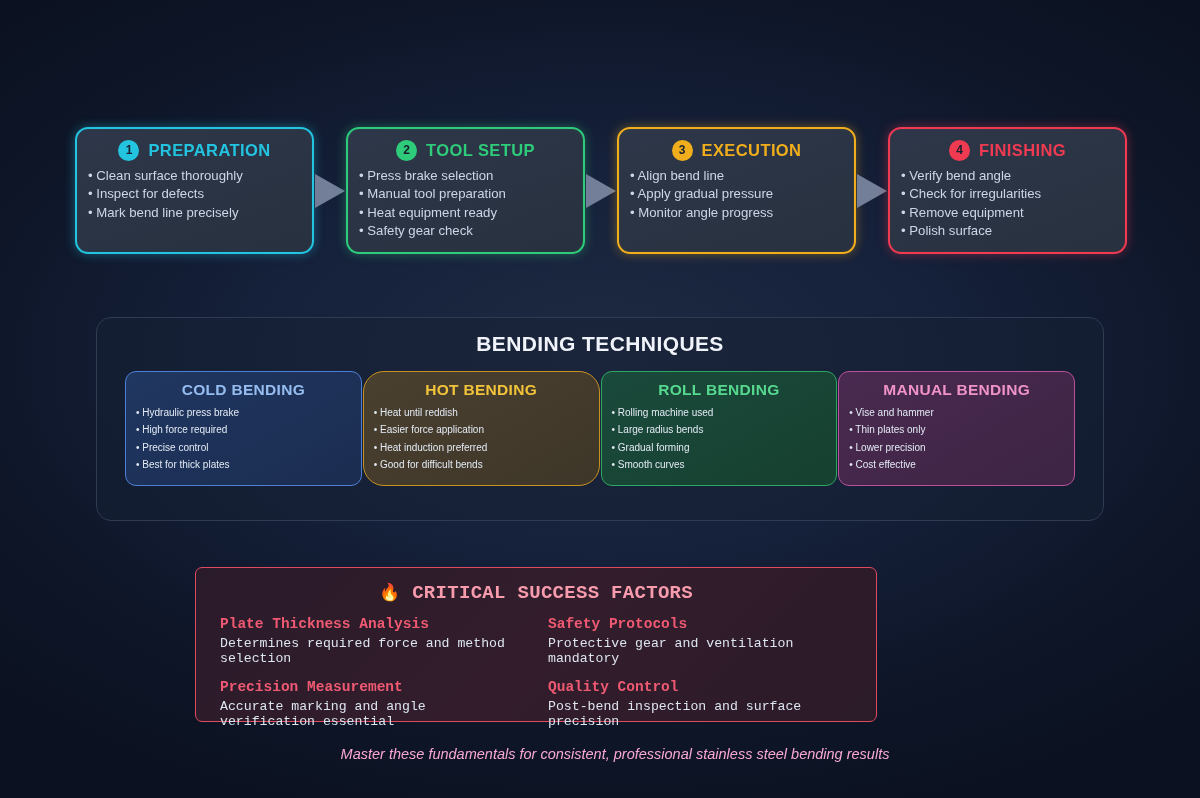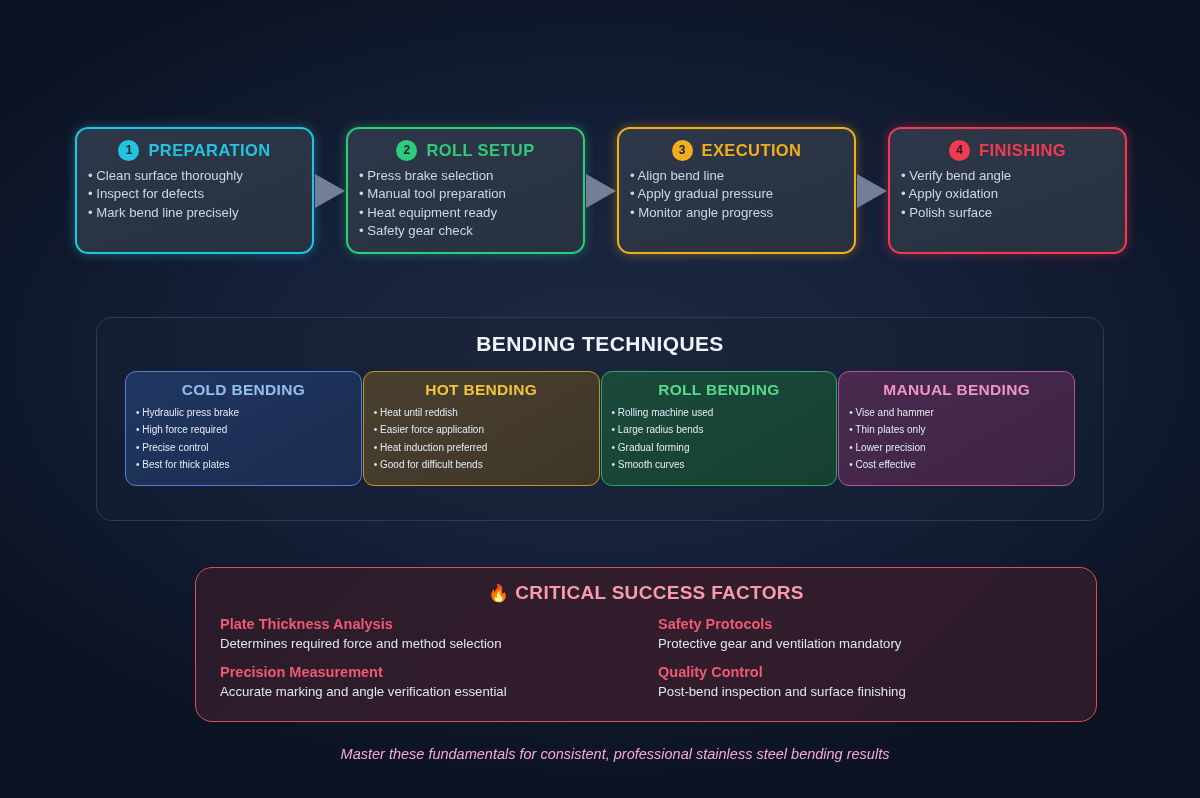--- a/index.html
+++ b/index.html
@@ -166,26 +166,27 @@
     color: #e3eaf4;
     line-height: 17.4px;
     white-space: nowrap;
   }
 
   
   #csf-panel {
     position: absolute;
     top: 567px;
     left: 195px;
-    width: 902px;
+    width: 682px;
     height: 155px;
     border: 1.6px solid #e04a5f;
-    border-radius: 17px;
+    border-radius: 7px;
     background: linear-gradient(135deg, #2a1b2a 0%, #331d2c 50%, #2b1a28 100%);
     padding: 14px 24px 0 24px;
+    font-family: Liberation Mono, monospace;
   }
 
   #csf-title {
     text-align: center;
     font-size: 19px;
     font-weight: bold;
     color: #f79bad;
     letter-spacing: 0.3px;
     margin-bottom: 12px;
   }
@@ -242,21 +243,21 @@
         <div class="pc-list">
           <div class="pc-item">• Clean surface thoroughly</div>
           <div class="pc-item">• Inspect for defects</div>
           <div class="pc-item">• Mark bend line precisely</div>
         </div>
       </div>
       <div class="arrow"></div>
       <div class="process-card" style="border-color: rgb(46, 203, 122); box-shadow: rgba(46, 203, 122, 0.4) 0px 0px 11px, rgba(46, 203, 122, 0.2) 0px 0px 2px inset;">
         <div class="pc-head">
           <div class="pc-badge" style="background: rgb(46, 203, 122);">2</div>
-          <div class="pc-title" style="color: rgb(46, 203, 122);">ROLL SETUP</div>
+          <div class="pc-title" style="color: rgb(46, 203, 122);">TOOL SETUP</div>
         </div>
         <div class="pc-list">
           <div class="pc-item">• Press brake selection</div>
           <div class="pc-item">• Manual tool preparation</div>
           <div class="pc-item">• Heat equipment ready</div>
           <div class="pc-item">• Safety gear check</div>
         </div>
       </div>
       <div class="arrow"></div>
       <div class="process-card" style="border-color: rgb(240, 174, 28); box-shadow: rgba(240, 174, 28, 0.4) 0px 0px 11px, rgba(240, 174, 28, 0.2) 0px 0px 2px inset;">
@@ -271,37 +272,38 @@
         </div>
       </div>
       <div class="arrow"></div>
       <div class="process-card" style="border-color: rgb(239, 58, 82); box-shadow: rgba(239, 58, 82, 0.4) 0px 0px 11px, rgba(239, 58, 82, 0.2) 0px 0px 2px inset;">
         <div class="pc-head">
           <div class="pc-badge" style="background: rgb(239, 58, 82);">4</div>
           <div class="pc-title" style="color: rgb(239, 58, 82);">FINISHING</div>
         </div>
         <div class="pc-list">
           <div class="pc-item">• Verify bend angle</div>
-          <div class="pc-item">• Apply oxidation</div>
+          <div class="pc-item">• Check for irregularities</div>
+          <div class="pc-item">• Remove equipment</div>
           <div class="pc-item">• Polish surface</div>
         </div>
       </div>
     </div>
 
   <div id="techniques-panel">
     <div id="techniques-title">BENDING TECHNIQUES</div>
     <div id="tech-row">
         <div class="tech-card" style="border-color: rgb(77, 127, 214); background: linear-gradient(150deg, rgb(32, 55, 97) 0%, rgb(27, 44, 80) 100%);">
           <div class="tc-title" style="color: rgb(150, 189, 240);">COLD BENDING</div>
           <div class="tc-item">• Hydraulic press brake</div>
           <div class="tc-item">• High force required</div>
           <div class="tc-item">• Precise control</div>
           <div class="tc-item">• Best for thick plates</div>
         </div>
-        <div class="tech-card" style="border-color: rgb(200, 146, 32); background: linear-gradient(150deg, rgb(74, 64, 48) 0%, rgb(62, 54, 40) 100%);">
+        <div class="tech-card" style="border-color: rgb(200, 146, 32); background: linear-gradient(150deg, rgb(74, 64, 48) 0%, rgb(62, 54, 40) 100%); border-radius: 21px;">
           <div class="tc-title" style="color: rgb(242, 196, 58);">HOT BENDING</div>
           <div class="tc-item">• Heat until reddish</div>
           <div class="tc-item">• Easier force application</div>
           <div class="tc-item">• Heat induction preferred</div>
           <div class="tc-item">• Good for difficult bends</div>
         </div>
         <div class="tech-card" style="border-color: rgb(46, 167, 99); background: linear-gradient(150deg, rgb(26, 74, 60) 0%, rgb(22, 64, 47) 100%);">
           <div class="tc-title" style="color: rgb(86, 217, 143);">ROLL BENDING</div>
           <div class="tc-item">• Rolling machine used</div>
           <div class="tc-item">• Large radius bends</div>
@@ -331,19 +333,19 @@
         <div>
           <div class="csf-head">Safety Protocols</div>
           <div class="csf-desc">Protective gear and ventilation mandatory</div>
         </div>
         <div>
           <div class="csf-head">Precision Measurement</div>
           <div class="csf-desc">Accurate marking and angle verification essential</div>
         </div>
         <div>
           <div class="csf-head">Quality Control</div>
-          <div class="csf-desc">Post-bend inspection and surface finishing</div>
+          <div class="csf-desc">Post-bend inspection and surface precision</div>
         </div>
       </div>
   </div>
 
   <div id="footer">Master these fundamentals for consistent, professional stainless steel bending results</div>
 </div>
 
 </body></html>

